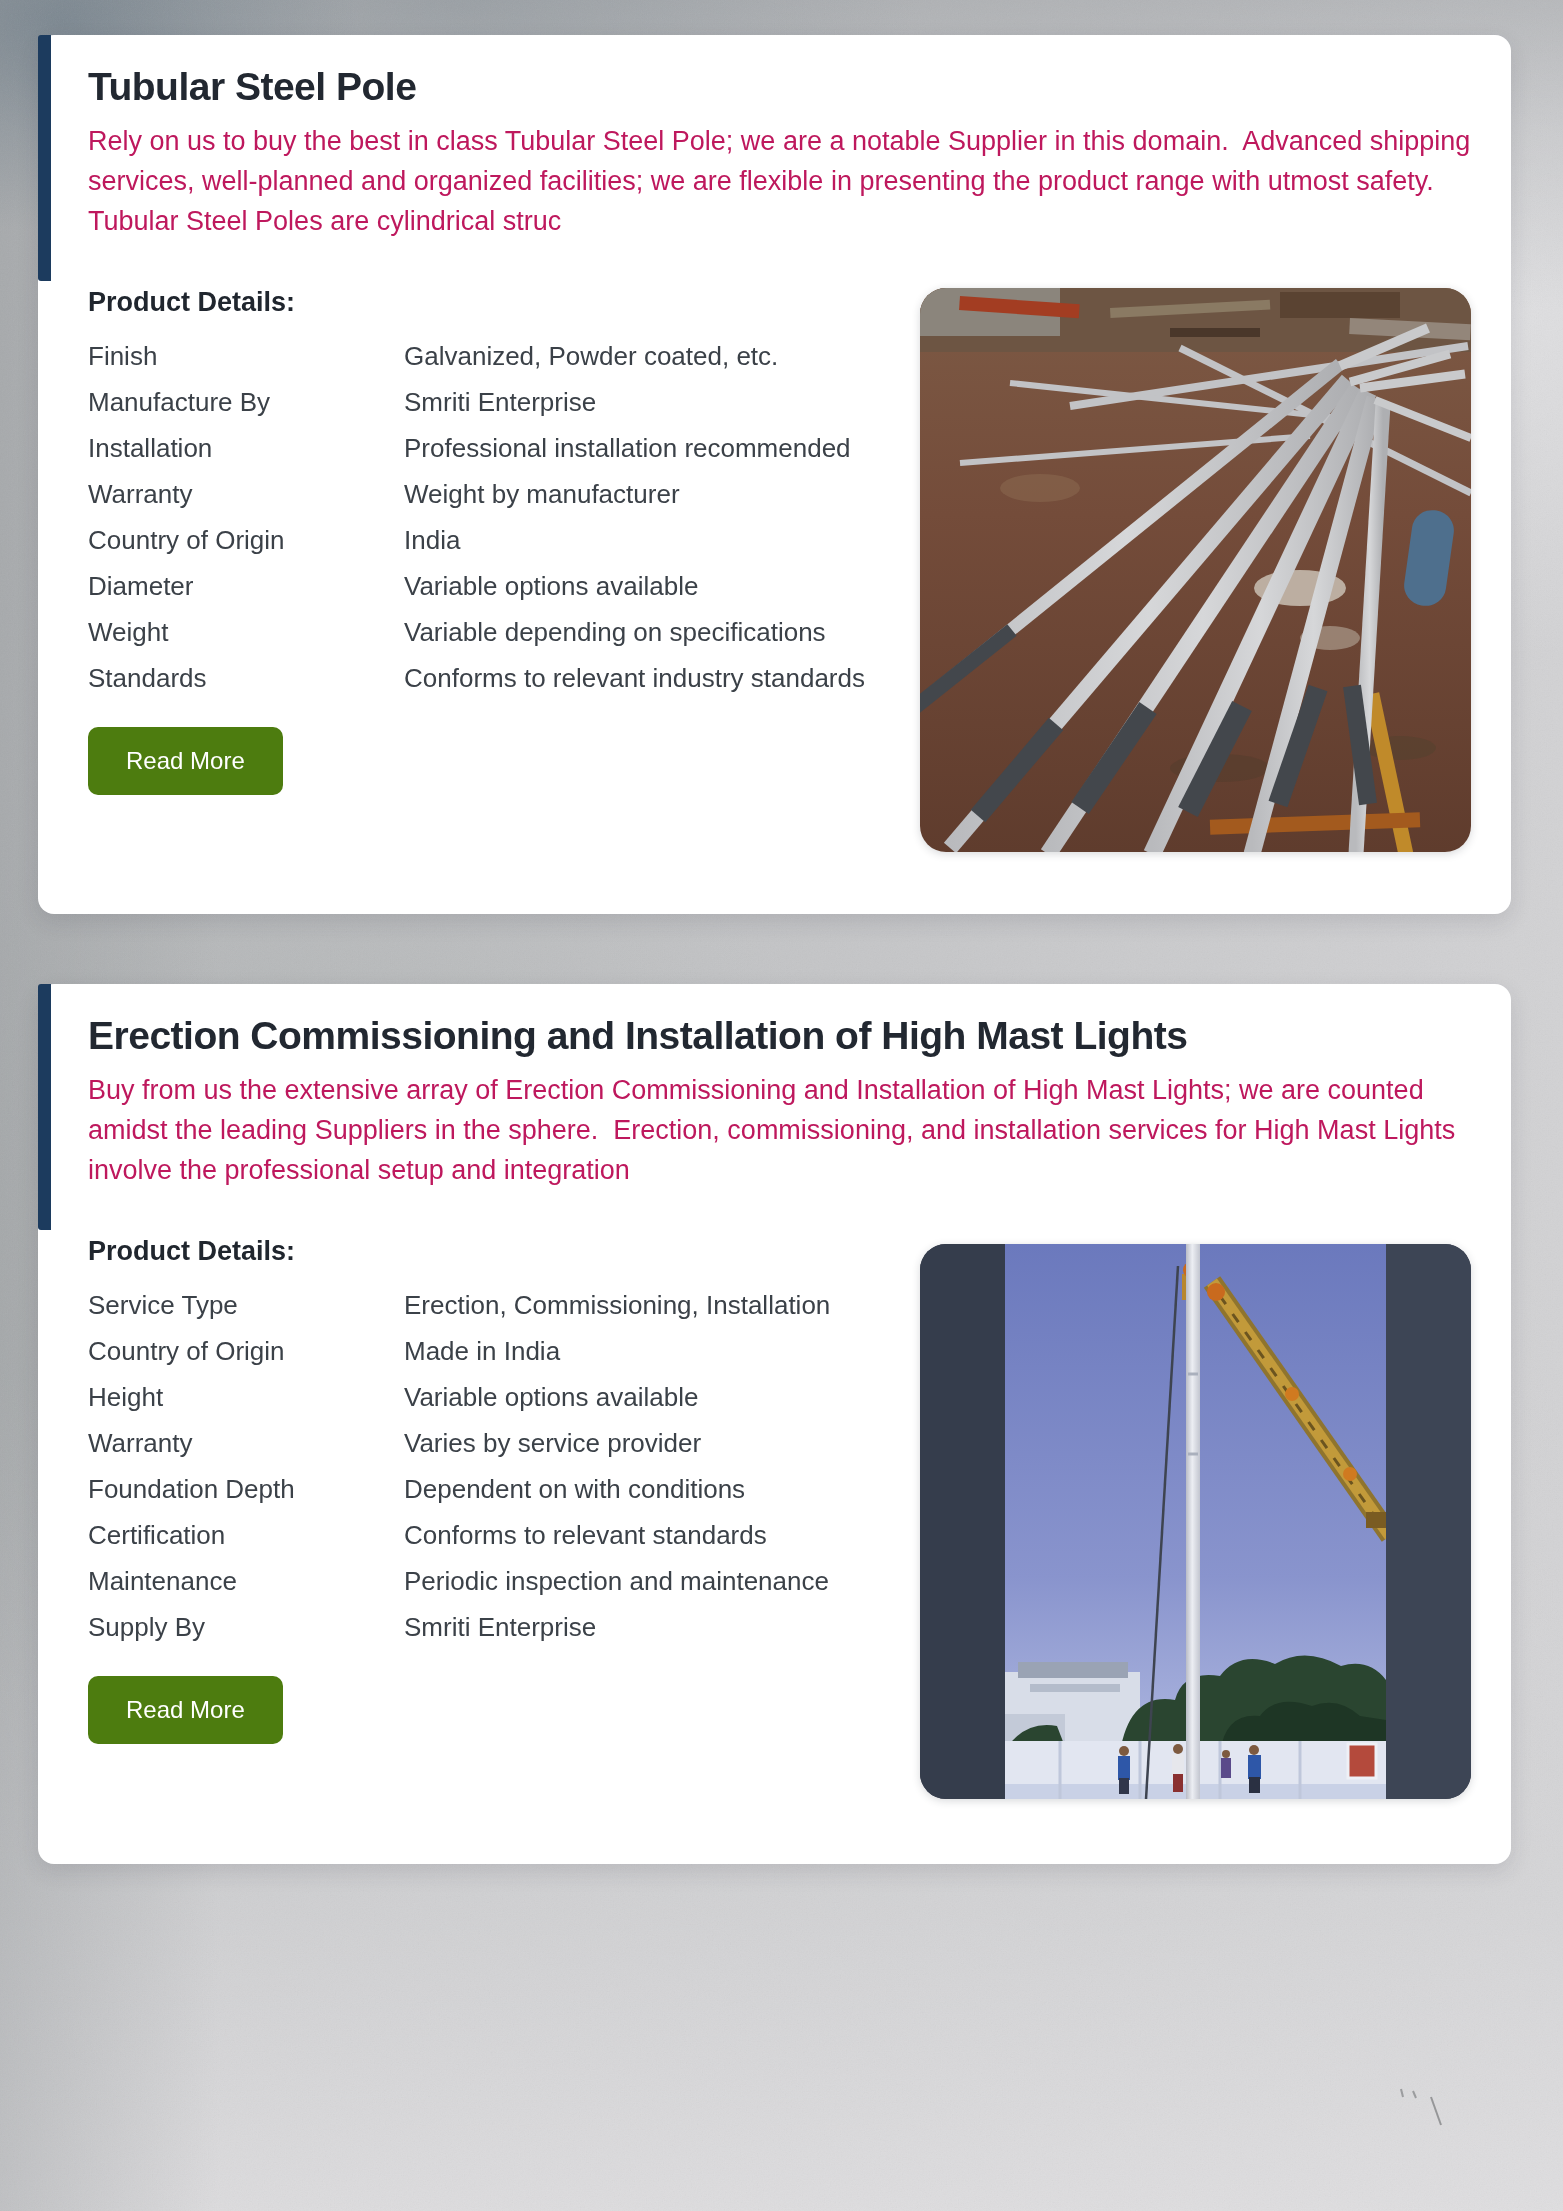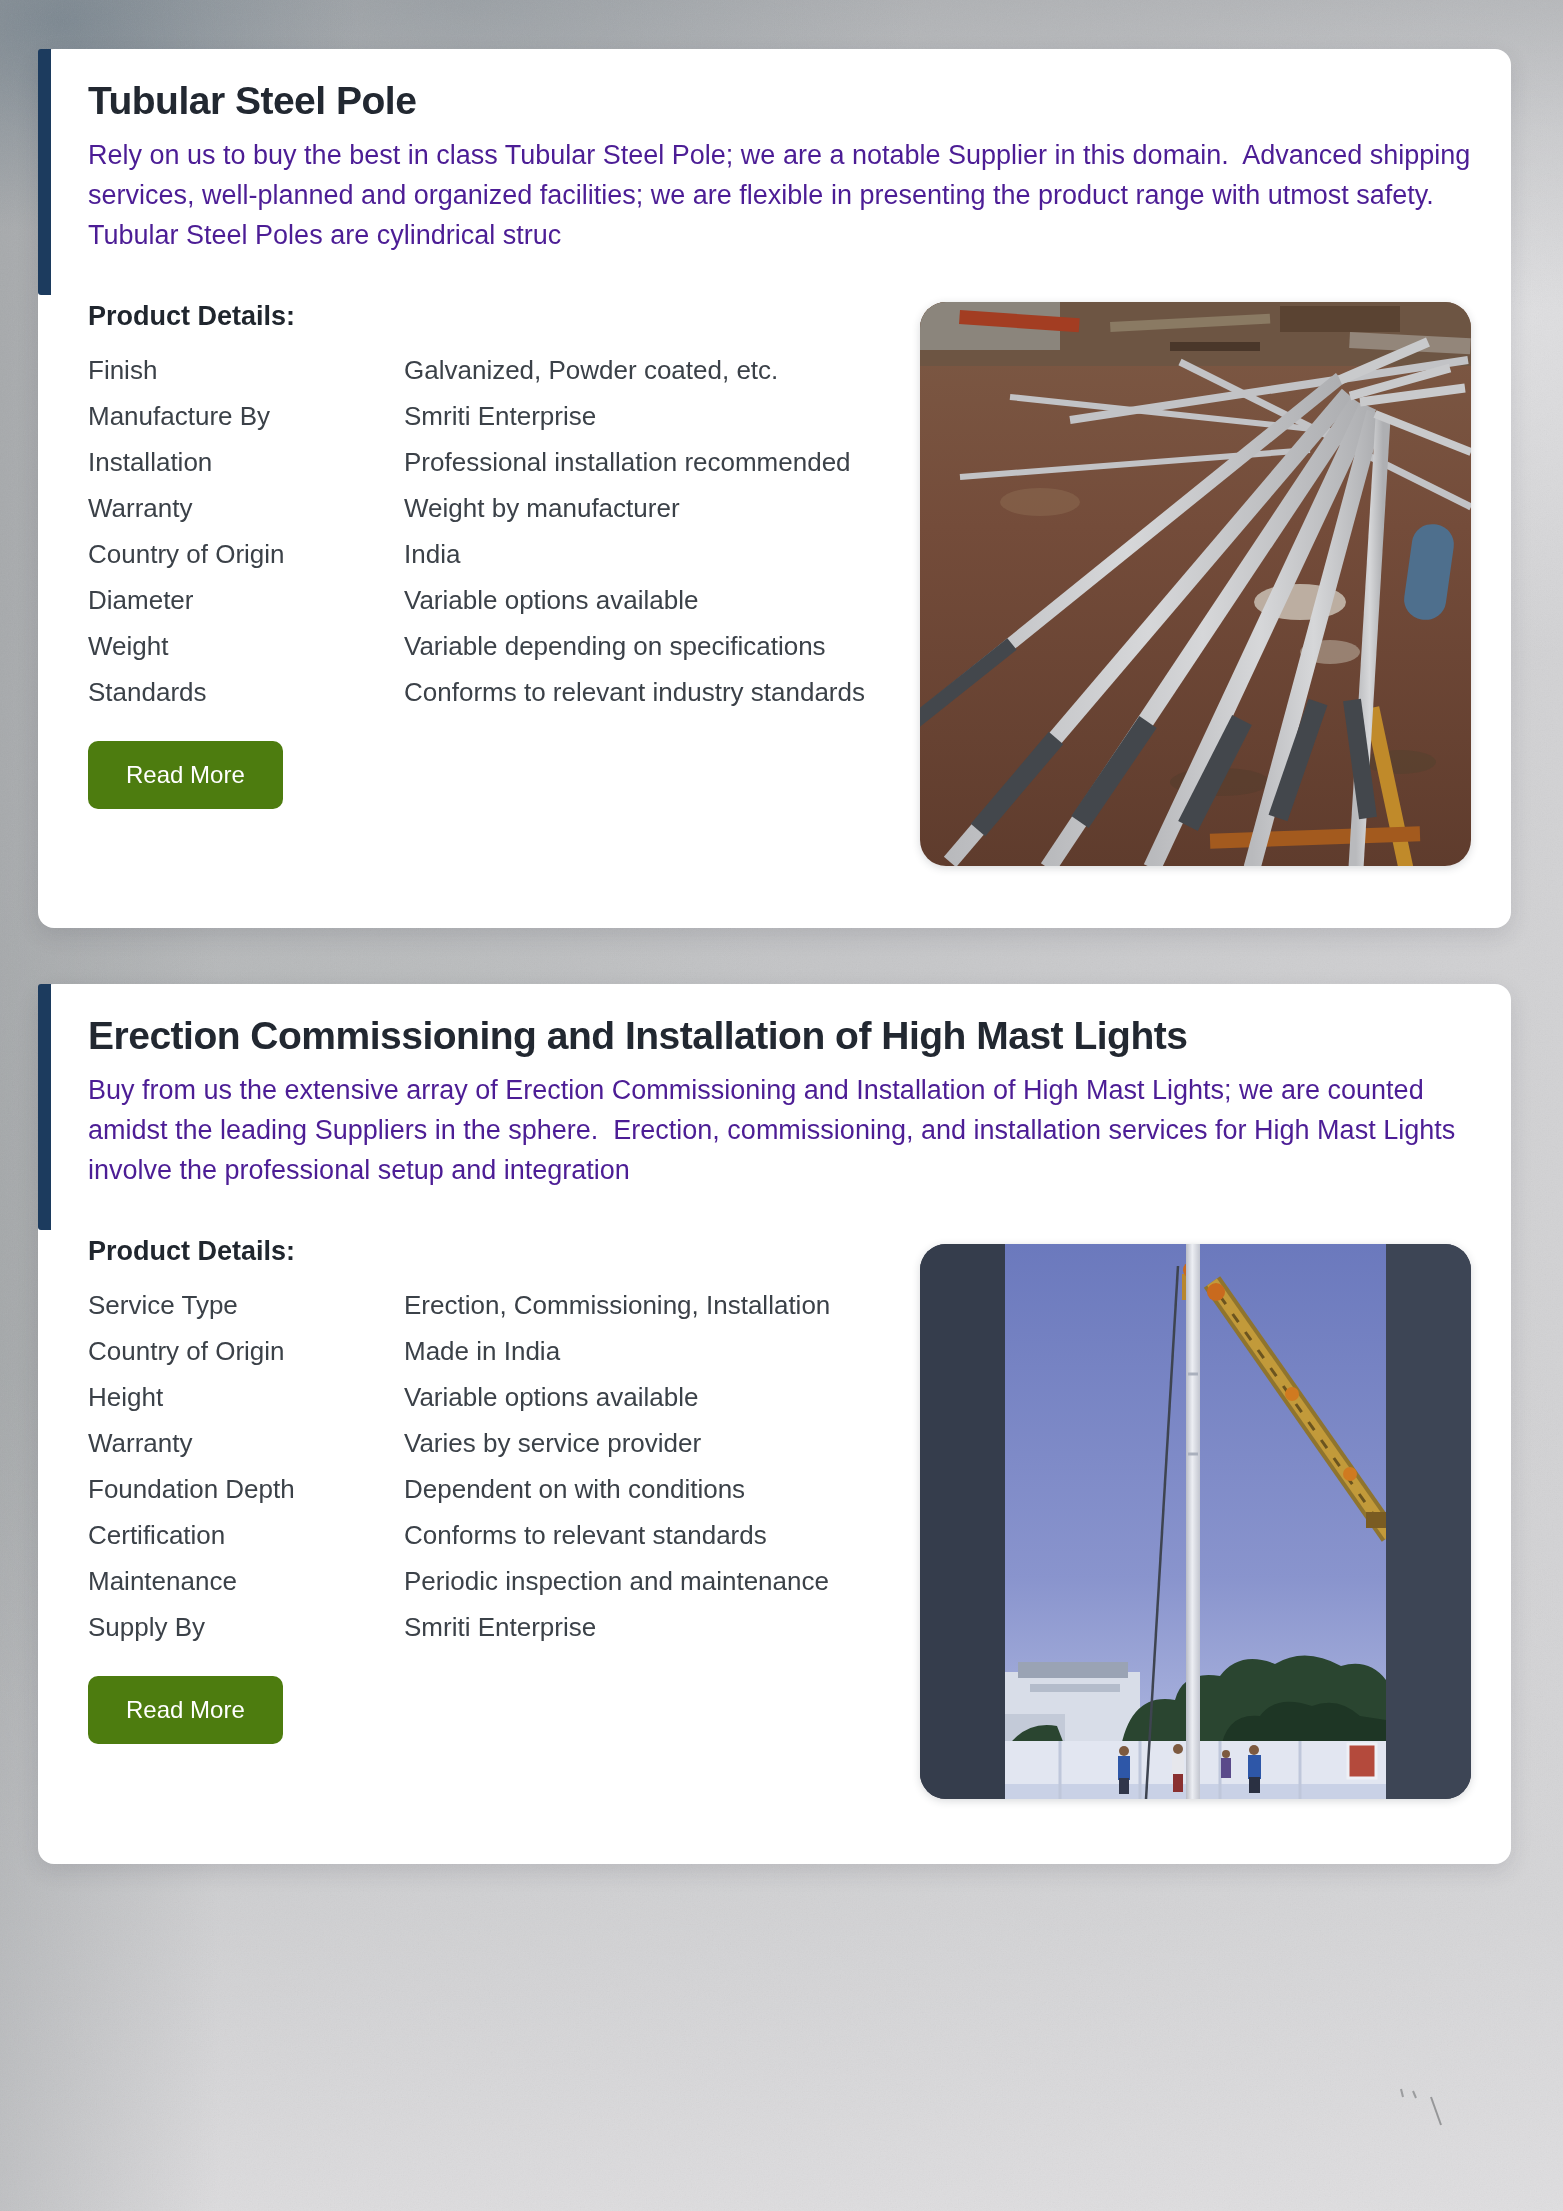--- a/index.html
+++ b/index.html
@@ -25,38 +25,38 @@
 
   .card{
     position:absolute;
     left:38px;width:1473px;height:879px;
     background:#ffffff;
     border-radius:16px;
     box-shadow:0 8px 22px rgba(40,45,55,.12);
     box-sizing:border-box;
     padding:28px 40px 0 50px;
   }
-  .card.first{top:49px;}
+  .card.first{top:35px;}
   .card.second{top:984px;height:880px;}
   .accent-bar{
     position:absolute;left:0;top:0;width:13px;height:246px;
     background:#1c3b5e;
     border-radius:3px 0 0 3px;
   }
   .product-title{
     margin:0;
     font-size:39px;font-weight:bold;
     letter-spacing:-.5px;
     color:#222831;
     line-height:48px;
   }
   .product-desc{
     margin:10px 0 0 0;
     font-size:27px;line-height:40px;
-    color:#4c1d95;
+    color:#be185d;
     white-space:pre-wrap;
     max-width:1390px;
   }
   .details-heading{
     margin:44px 0 0 0;
     font-size:27px;font-weight:bold;
     color:#20262e;line-height:34px;
   }
   .details-table{margin-top:14px;width:830px;}
   .drow{display:flex;height:46px;align-items:center;}

